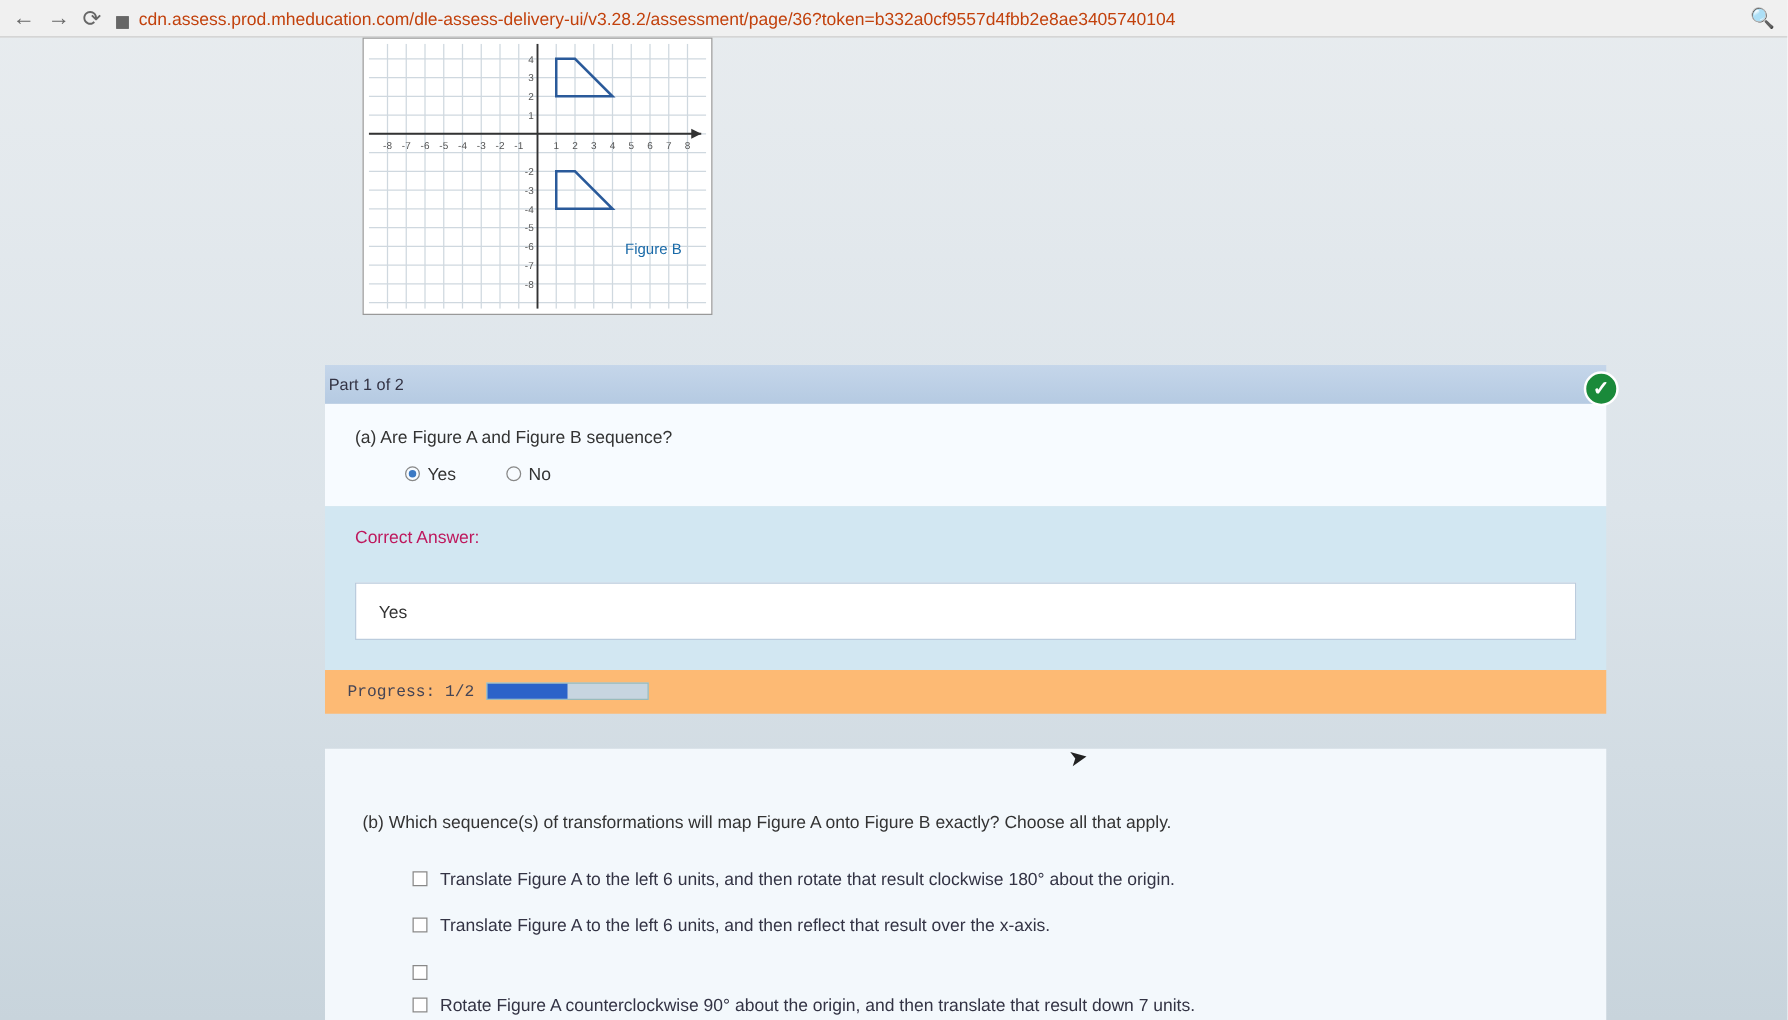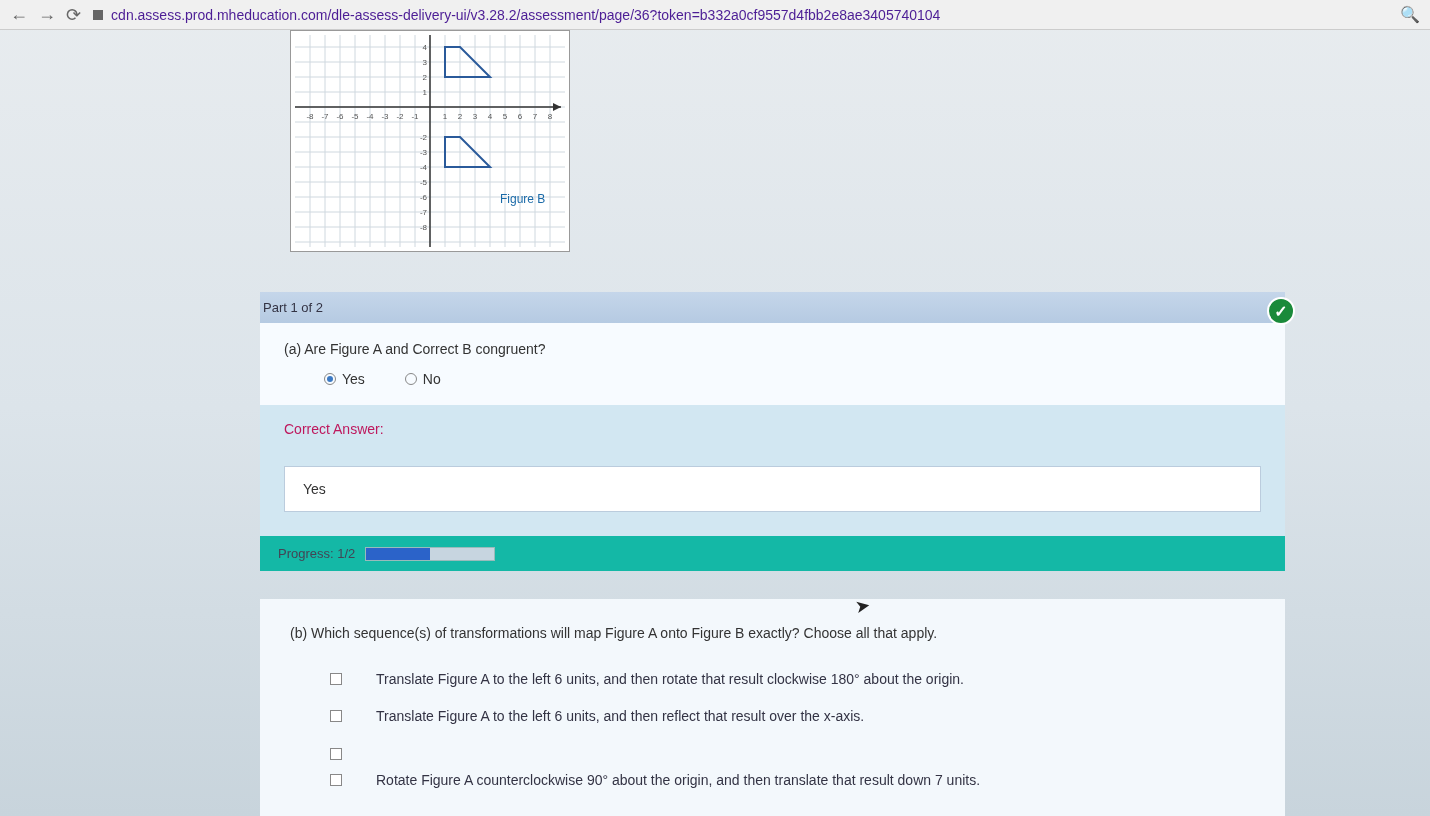--- a/index.html
+++ b/index.html
@@ -15,21 +15,21 @@
   .browser-bar {
     height: 30px;
     background: #f0f0f0;
     border-bottom: 1px solid #ccc;
     display: flex;
     align-items: center;
     padding: 0 10px;
     gap: 12px;
   }
   .nav-arrows { display:flex; gap:10px; color:#666; font-size:18px; }
-  .url-bar { display:flex; align-items:center; gap:8px; color:#4c1d95; font-size:14px; }
+  .url-bar { display:flex; align-items:flex-end; gap:8px; color:#c2410c; font-size:14px; }
   .lock-icon { width:10px; height:10px; border:1px solid #666; background:#666; }
   .zoom-icon { margin-left:auto; color:#555; font-size:16px; }
 
   .content {
     padding: 0 0 0 260px;
     position: relative;
   }
 
   
   .graph-card {
@@ -90,50 +90,51 @@
   }
   .correct-label { color:#be185d; font-weight:normal; margin-bottom:29px; }
   .correct-box {
     background:#fff;
     border:1px solid #bcd;
     padding: 14px 18px;
     color:#333;
   }
 
   .progress-row {
-    background:#14b8a6;
+    background:#fdba74;
     padding: 10px 18px;
     display:flex;
-    align-items:flex-end;
+    align-items:flex-start;
     gap:10px;
     color:#445;
     font-size:13px;
+    font-family:Liberation Mono, monospace;
   }
   .prog-track {
     width:130px; height:14px; background:#c7d5e0; border:1px solid #9bb;
     position:relative;
   }
   .prog-fill {
     position:absolute; left:0; top:0; bottom:0; width:50%;
     background:#2b63c9;
   }
 
   .part2-body {
     background:#f3f8fc;
     padding: 18px 30px 60px;
     color:#333;
     line-height: 2.4;
     font-size: 14px;
   }
-  .q2-text { margin-bottom: 12px; }
+  .q2-text { margin-bottom: 12px; margin-top: 24px; }
   .check-row { display:flex; align-items:flex-start; gap:10px; padding-left:40px; margin-bottom:4px; }
   .checkbox {
     width:12px; height:12px; border:1px solid #888; background:#fff; margin-top:10px; flex-shrink:0;
   }
-  .check-label { color:#334;margin-left:24px; }
+  .check-label { color:#334; }
 
   .cursor {
     position:absolute;
     left: 855px;
     top: 565px;
     font-size: 18px;
     color:#222;
     transform: rotate(-10deg);
   }
 </style>
@@ -239,21 +240,21 @@
       <text x="205" y="168" font-size="12" fill="#1a6aa8">Figure B</text>
     </svg>
   </div>
 
   <div class="part">
     <div class="part-header">
       <span>Part 1 of 2</span>
       <div class="check-badge">✓</div>
     </div>
     <div class="part-body">
-      <div class="question-text">(a) Are Figure A and Correct B congruent?</div>
+      <div class="question-text">(a) Are Figure A and Figure B sequence?</div>
       <div class="radio-row">
         <label class="radio-opt">
           <span class="radio-circle sel"></span>
           <span>Yes</span>
         </label>
         <label class="radio-opt">
           <span class="radio-circle"></span>
           <span>No</span>
         </label>
       </div>

